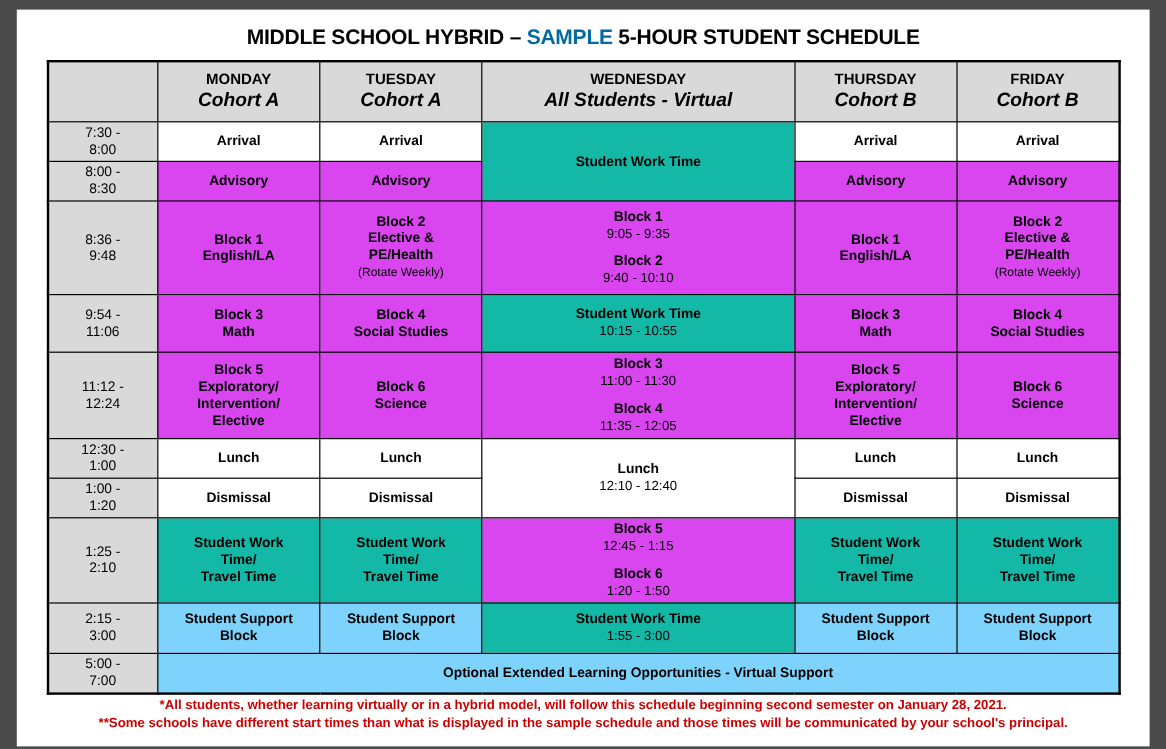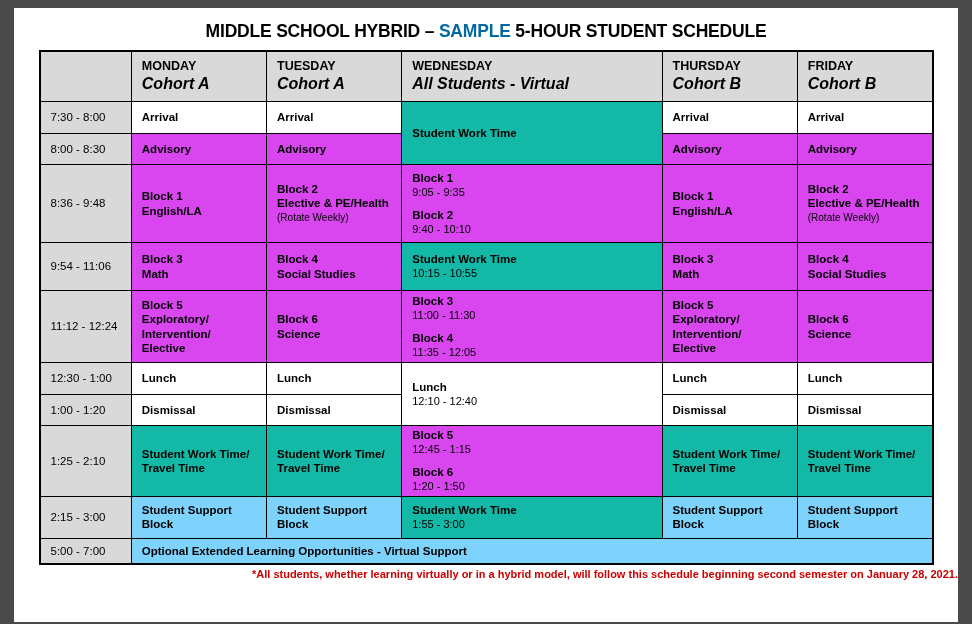--- a/index.html
+++ b/index.html
@@ -36,25 +36,25 @@
   }
   table.sched {
     border-collapse: collapse;
     table-layout: fixed;
     width: 895px;
     margin: 0 auto;
     border: 2px solid #000;
   }
   table.sched td, table.sched th {
     border: 1px solid #000;
-    text-align: left;
+    text-align: center;
     vertical-align: middle;
     font-size: 11.5px;
     color: #000;
-    padding: 2px 10px;
+    padding: 2px 20px;
     line-height: 1.22;
   }
   col.c-time { width: 91px; }
   col.c-day  { width: 134px; }
   col.c-wed  { width: 258px; }
 
   .hdr {
     background: #d9d9d9;
     height: 45px;
   }
@@ -83,21 +83,21 @@
   .small-note { font-weight: normal; font-size: 10px; }
   .gap { display: block; height: 9px; }
 
   #foot1 {
     text-align: center;
     font-size: 10.5px;
     color: #000;
     margin-top: 4px;
   }
   .foot-red {
-    text-align: right;
+    text-align: center;
     font-size: 11px;
     font-weight: bold;
     color: #cc0000;
     margin-top: 3px;
   }
 </style>
 </head>
 <body>
 
 <div id="page">
@@ -315,14 +315,15 @@
 
       <tr style="height:26px">
         <td class="timecell">5:00 - 7:00</td>
         <td class="green b" colspan="5">Optional Extended Learning Opportunities - Virtual Support</td>
       </tr>
 
     </tbody>
   </table>
 
   <div class="foot-red">*All students, whether learning virtually or in a hybrid model, will follow this schedule beginning second semester on January 28, 2021.</div>
+  <div class="foot-red">**Some schools have different start times than what is displayed in the sample schedule and those times will be communicated by your school's principal.</div>
 
 </div>
 
 </body></html>

